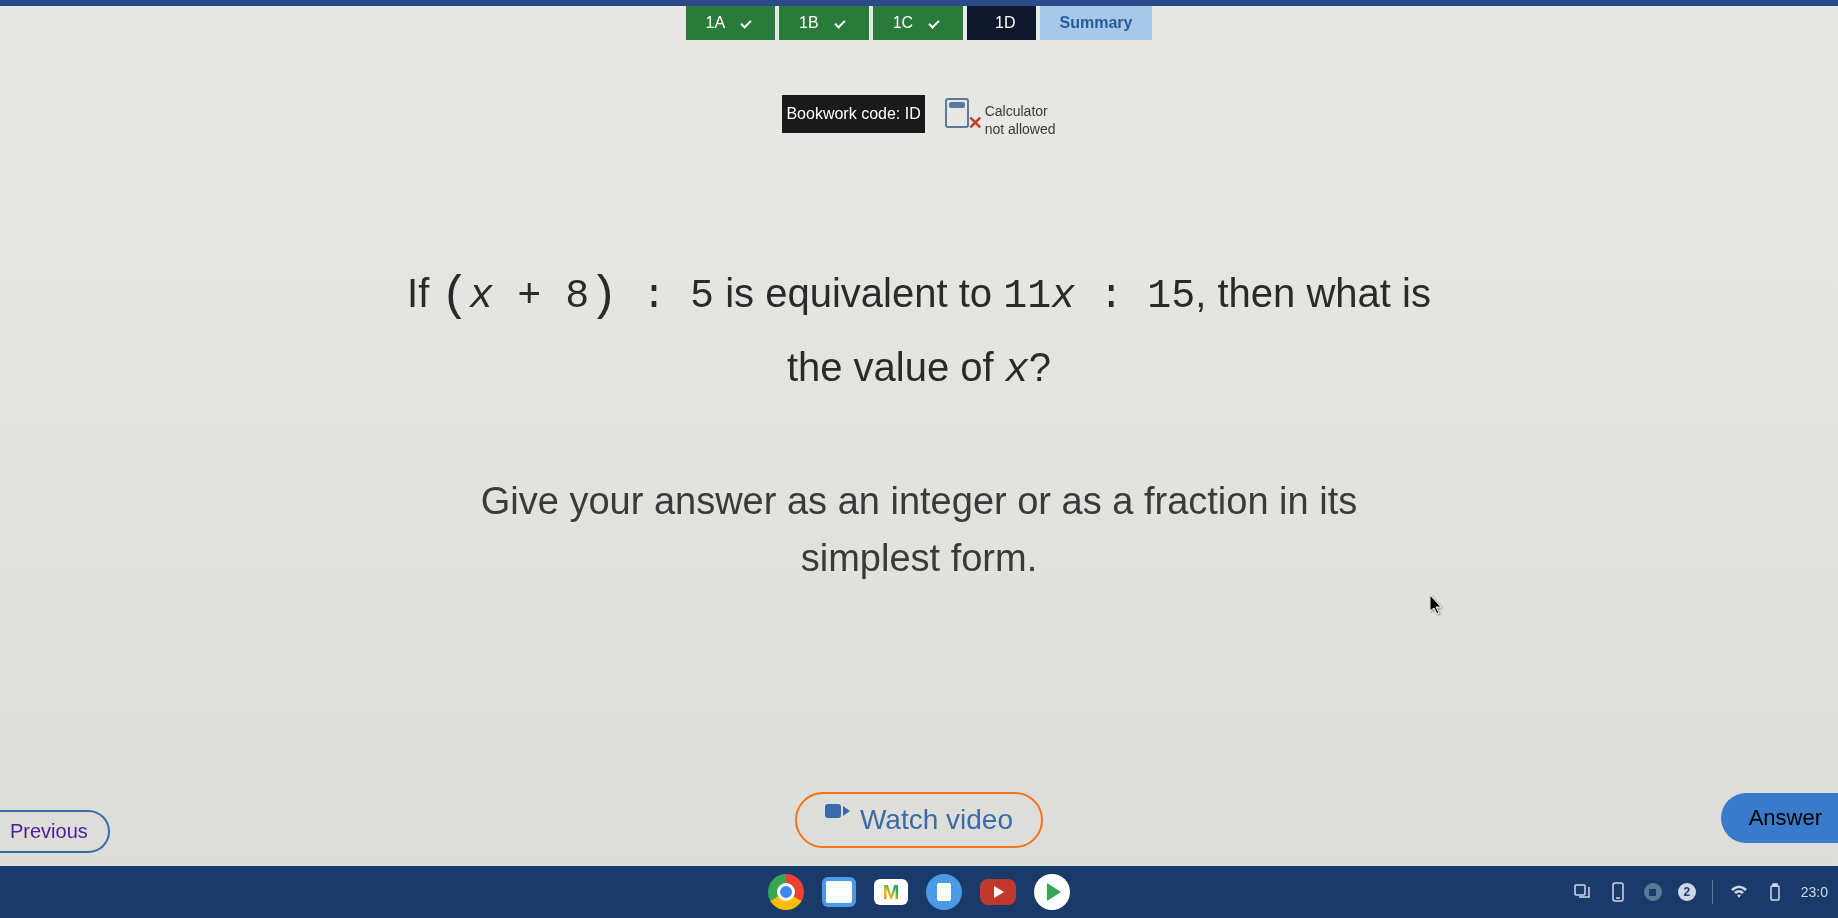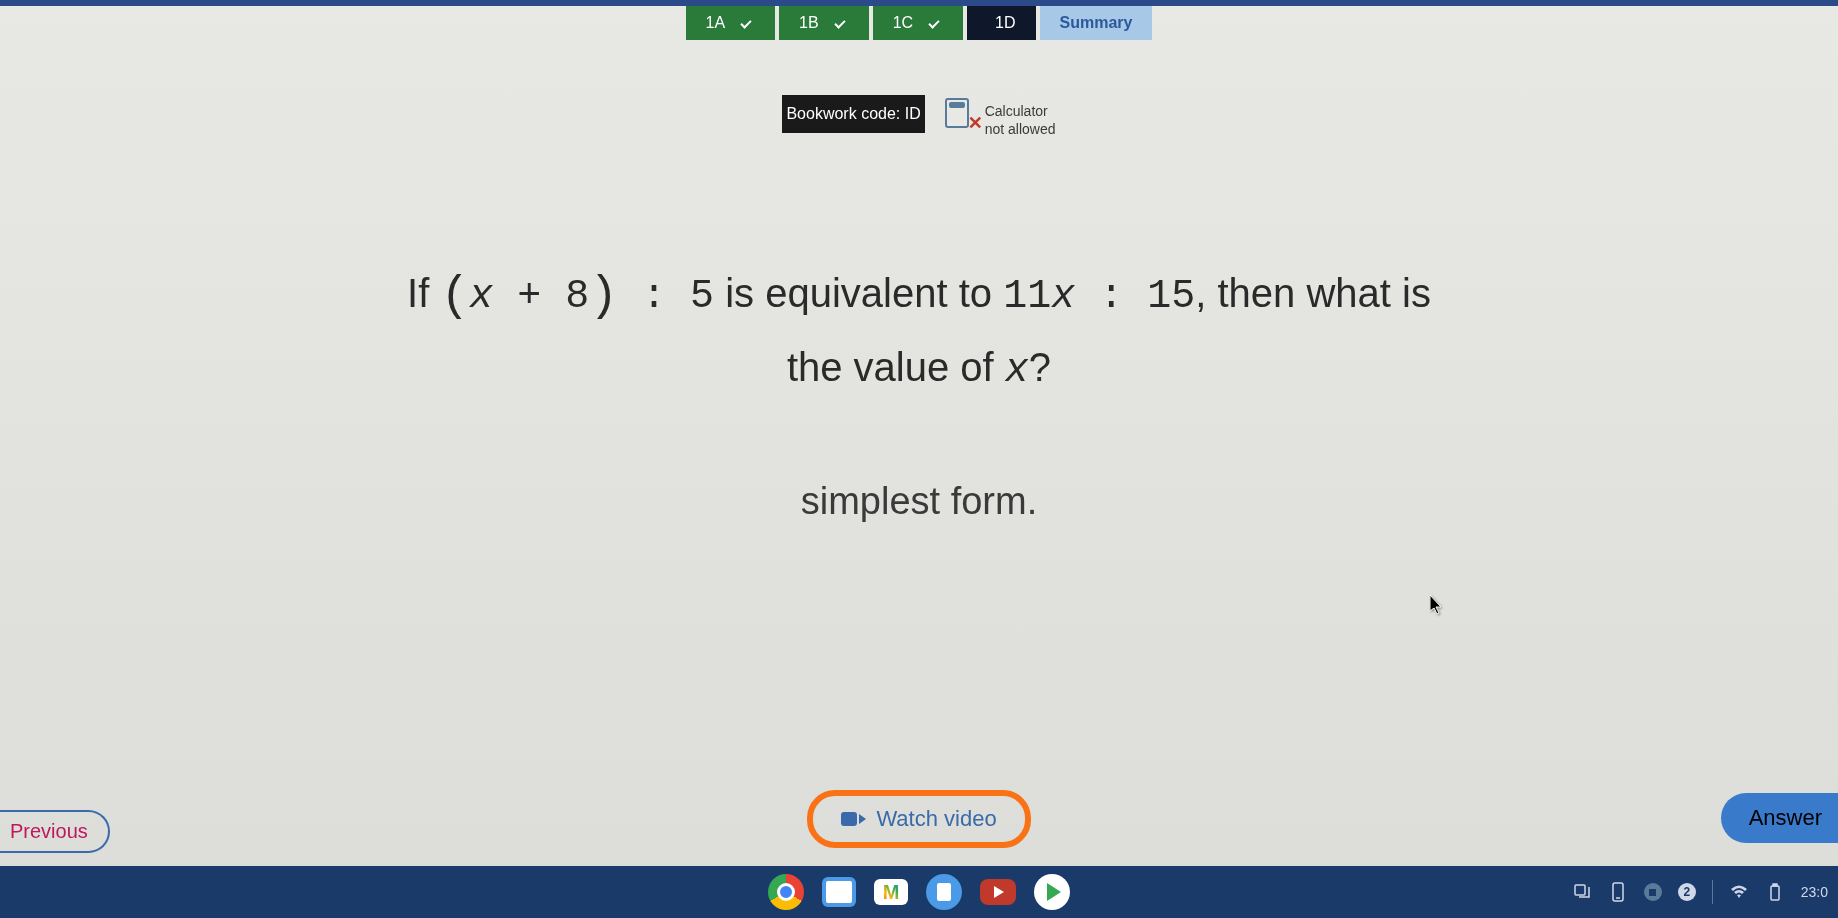--- a/index.html
+++ b/index.html
@@ -157,37 +157,37 @@
       display: flex;
       justify-content: center;
       align-items: center;
     }
     .previous-btn {
       position: absolute;
       left: 0;
       bottom: 65px;
       border: 2px solid #3a6aaa;
       border-left: none;
-      color: #be185d;
+      color: #4c1d95;
       padding: 8px 20px 8px 10px;
       border-radius: 0 24px 24px 0;
       font-size: 20px;
       background: transparent;
       cursor: pointer;
     }
     .watch-video-btn {
-      border: 6px solid #f97316;
+      border: 2px solid #f97316;
       color: #3a6aaa;
       padding: 10px 28px;
       border-radius: 28px;
-      font-size: 22px;
+      font-size: 28px;
       background: transparent;
       cursor: pointer;
       display: flex;
-      align-items: center;
+      align-items: flex-start;
       gap: 10px;
     }
     .video-icon {
       display: inline-flex;
       align-items: center;
     }
     .video-icon-body {
       width: 16px;
       height: 14px;
       background: #3a6aaa;
@@ -412,20 +412,21 @@
 </div>
 
 <div class="question-area">
   <div class="question-line">
     <span>If </span><span class="math"><span class="math-paren">(</span><span>x</span><span class="math-num"> + </span><span class="math-num">8</span><span class="math-paren">)</span><span class="math-num"> : 5</span></span><span> is equivalent to </span><span class="math"><span class="math-num">11</span><span>x</span><span class="math-num"> : 15</span></span><span>, then what is</span>
   </div>
   <div class="question-line">
     <span>the value of </span><span class="math">x</span><span>?</span>
   </div>
   <div class="instruction">
+    <div>Give your answer as an integer or as a fraction in its</div>
     <div>simplest form.</div>
   </div>
 </div>
 
 <button class="previous-btn">Previous</button>
 
 <div class="bottom-controls">
   <button class="watch-video-btn">
     <span class="video-icon">
       <span class="video-icon-body"></span>

